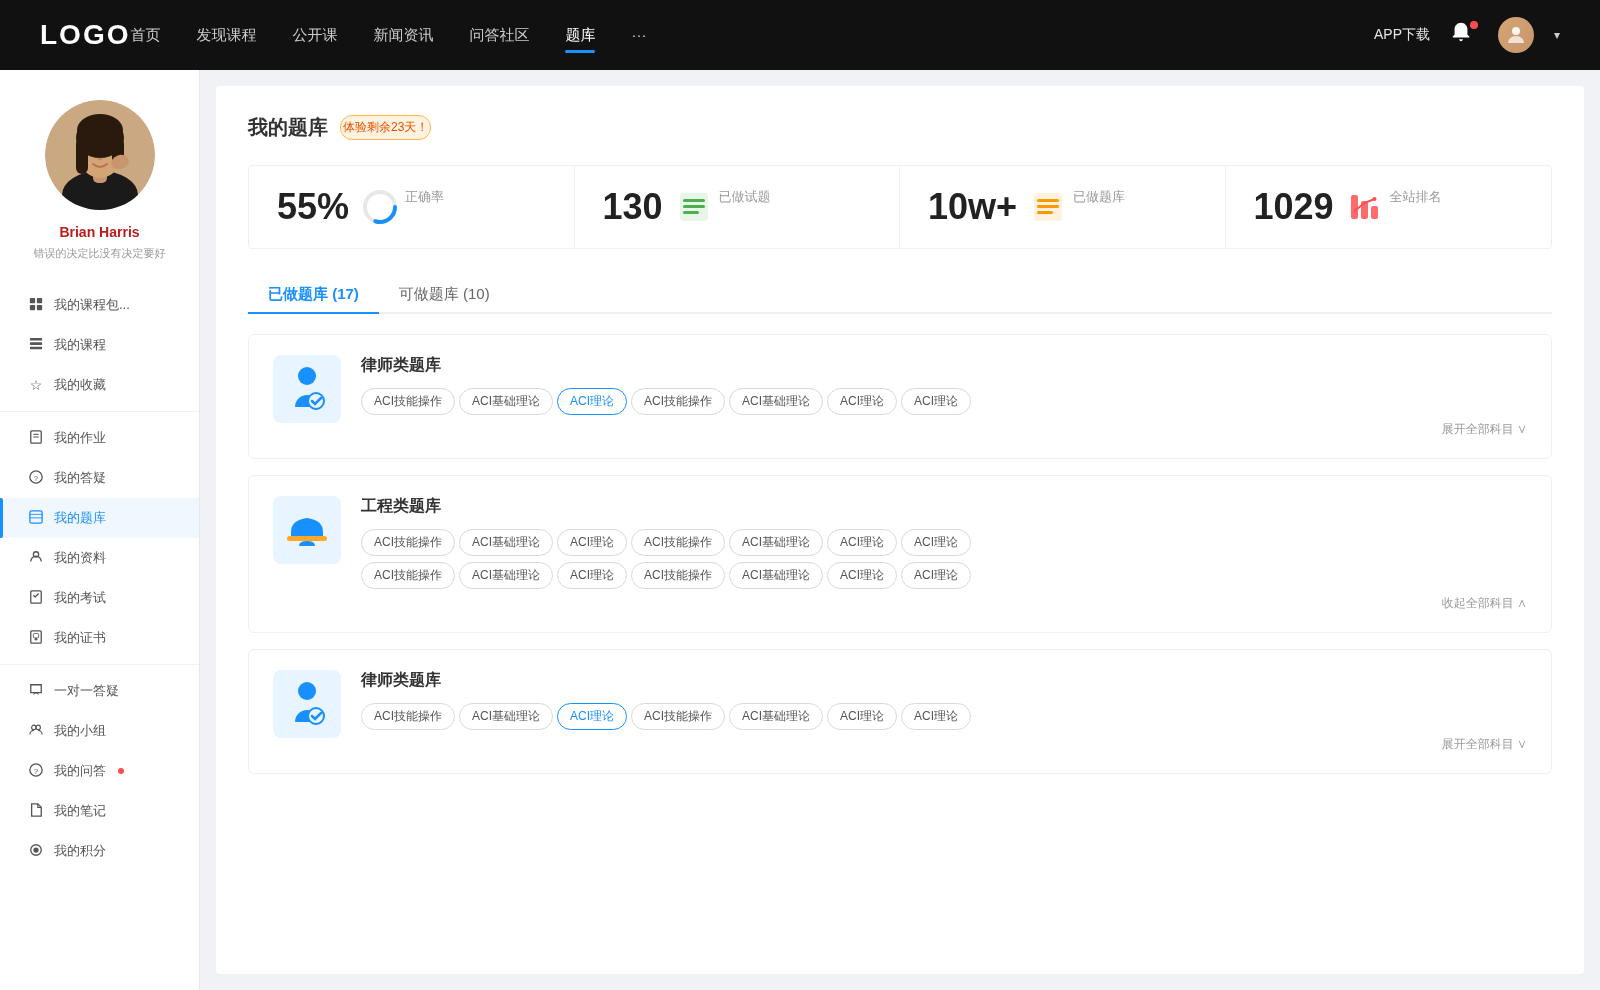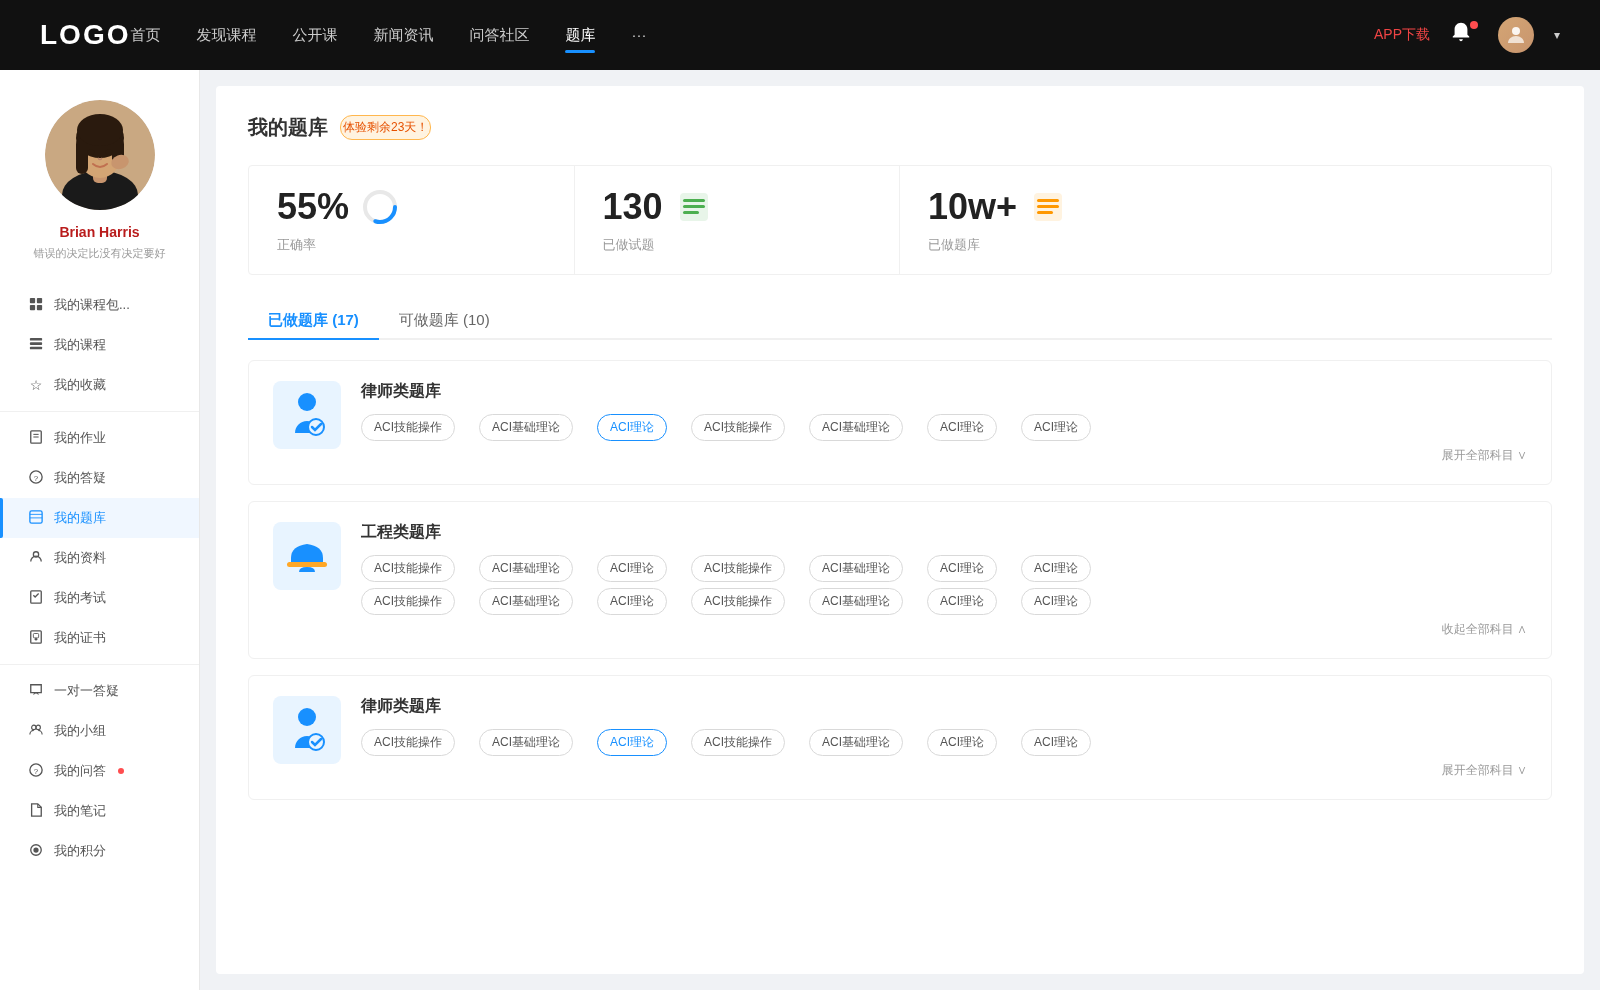--- a/index.html
+++ b/index.html
@@ -44,21 +44,21 @@
       height: 3px;
       background: #1890ff;
       border-radius: 2px;
     }
     .nav-right {
       display: flex;
       align-items: center;
       gap: 20px;
     }
     .nav-app-dl {
-      color: #ef4444;
+      color: #e5e5e5;
       font-size: 14px;
       cursor: pointer;
     }
     .nav-bell {
       position: relative;
       width: 28px;
       height: 28px;
       cursor: pointer;
     }
     .nav-bell svg { color: #fff; }
@@ -218,21 +218,21 @@
       gap: 0;
       border: 1px solid #f0f0f0;
       border-radius: 4px;
       margin-bottom: 28px;
       overflow: hidden;
     }
     .stat-card {
       padding: 20px 28px;
       border-right: 1px solid #f0f0f0;
       display: flex;
-      flex-direction: column;
+      flex-direction: row;
       gap: 6px;
     }
     .stat-card:last-child { border-right: none; }
     .stat-top {
       display: flex;
       align-items: center;
       gap: 12px;
     }
     .stat-value {
       font-size: 36px;
@@ -312,21 +312,21 @@
     }
     .qbank-title {
       font-size: 16px;
       font-weight: 600;
       color: #333;
       margin-bottom: 12px;
     }
     .qbank-tags {
       display: flex;
       flex-wrap: wrap;
-      gap: 24px;
+      gap: 4px;
       margin-bottom: 6px;
     }
     .tag {
       font-size: 12px;
       padding: 4px 12px;
       border-radius: 14px;
       border: 1px solid #d9d9d9;
       color: #555;
       background: #fff;
       cursor: pointer;
@@ -599,20 +599,35 @@
               <rect x="2" y="2" width="28" height="28" rx="4" fill="#fff3e0"></rect>
               <rect x="5" y="8" width="22" height="3" rx="1.5" fill="#ff9800"></rect>
               <rect x="5" y="14" width="22" height="3" rx="1.5" fill="#ff9800"></rect>
               <rect x="5" y="20" width="16" height="3" rx="1.5" fill="#ff9800"></rect>
             </svg>
           </div>
         </div>
         <div class="stat-label">已做题库</div>
       </div>
 
+      <div class="stat-card">
+        <div class="stat-top">
+          <span class="stat-value">1029</span>
+          <div class="stat-icon">
+            <svg width="32" height="32" viewBox="0 0 32 32">
+              <rect x="2" y="4" width="7" height="24" rx="2" fill="#ff6b6b"></rect>
+              <rect x="12" y="10" width="7" height="18" rx="2" fill="#ff6b6b"></rect>
+              <rect x="22" y="15" width="7" height="13" rx="2" fill="#ff6b6b"></rect>
+              <polyline points="5.5,20 15.5,12 25.5,8" fill="none" stroke="#ff4d4f" stroke-width="2" stroke-linecap="round"></polyline>
+              <circle cx="25.5" cy="8" r="2" fill="#ff4d4f"></circle>
+            </svg>
+          </div>
+        </div>
+        <div class="stat-label">全站排名</div>
+      </div>
     </div>
 
     <div class="tabs">
       <div class="tab active">已做题库 (17)</div>
       <div class="tab">可做题库 (10)</div>
     </div>
 
     <div class="qbank-list">
 
       <div class="qbank-item">

